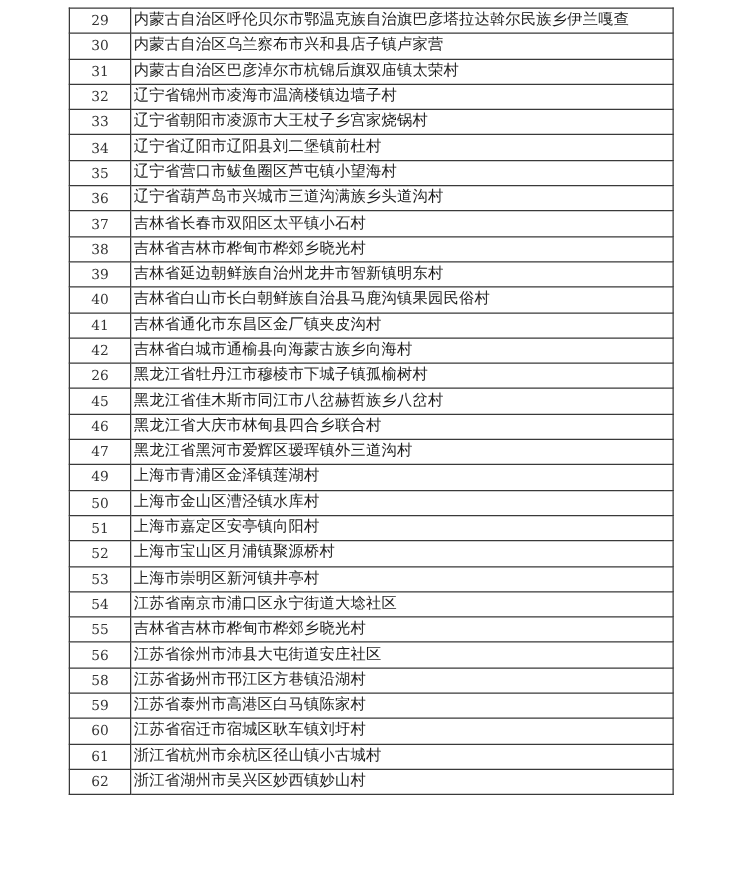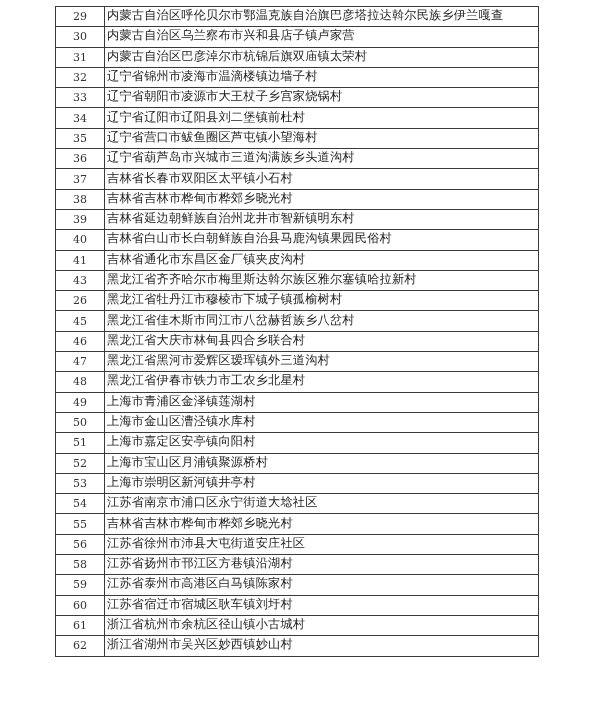--- a/index.html
+++ b/index.html
@@ -107,42 +107,38 @@
         </tr>
       <tr>
           <td class="num">40</td>
           <td class="name">吉林省白山市长白朝鲜族自治县马鹿沟镇果园民俗村</td>
         </tr>
       <tr>
           <td class="num">41</td>
           <td class="name">吉林省通化市东昌区金厂镇夹皮沟村</td>
         </tr>
       <tr>
-          <td class="num">43</td>
-          <td class="name">黑龙江省齐齐哈尔市梅里斯达斡尔族区雅尔塞镇哈拉新村</td>
+          <td class="num">42</td>
+          <td class="name">吉林省白城市通榆县向海蒙古族乡向海村</td>
         </tr>
       <tr>
           <td class="num">26</td>
           <td class="name">黑龙江省牡丹江市穆棱市下城子镇孤榆树村</td>
         </tr>
       <tr>
           <td class="num">45</td>
           <td class="name">黑龙江省佳木斯市同江市八岔赫哲族乡八岔村</td>
         </tr>
       <tr>
           <td class="num">46</td>
           <td class="name">黑龙江省大庆市林甸县四合乡联合村</td>
         </tr>
       <tr>
           <td class="num">47</td>
           <td class="name">黑龙江省黑河市爱辉区瑷珲镇外三道沟村</td>
-        </tr>
-      <tr>
-          <td class="num">48</td>
-          <td class="name">黑龙江省伊春市铁力市工农乡北星村</td>
         </tr>
       <tr>
           <td class="num">49</td>
           <td class="name">上海市青浦区金泽镇莲湖村</td>
         </tr>
       <tr>
           <td class="num">50</td>
           <td class="name">上海市金山区漕泾镇水库村</td>
         </tr>
       <tr>

